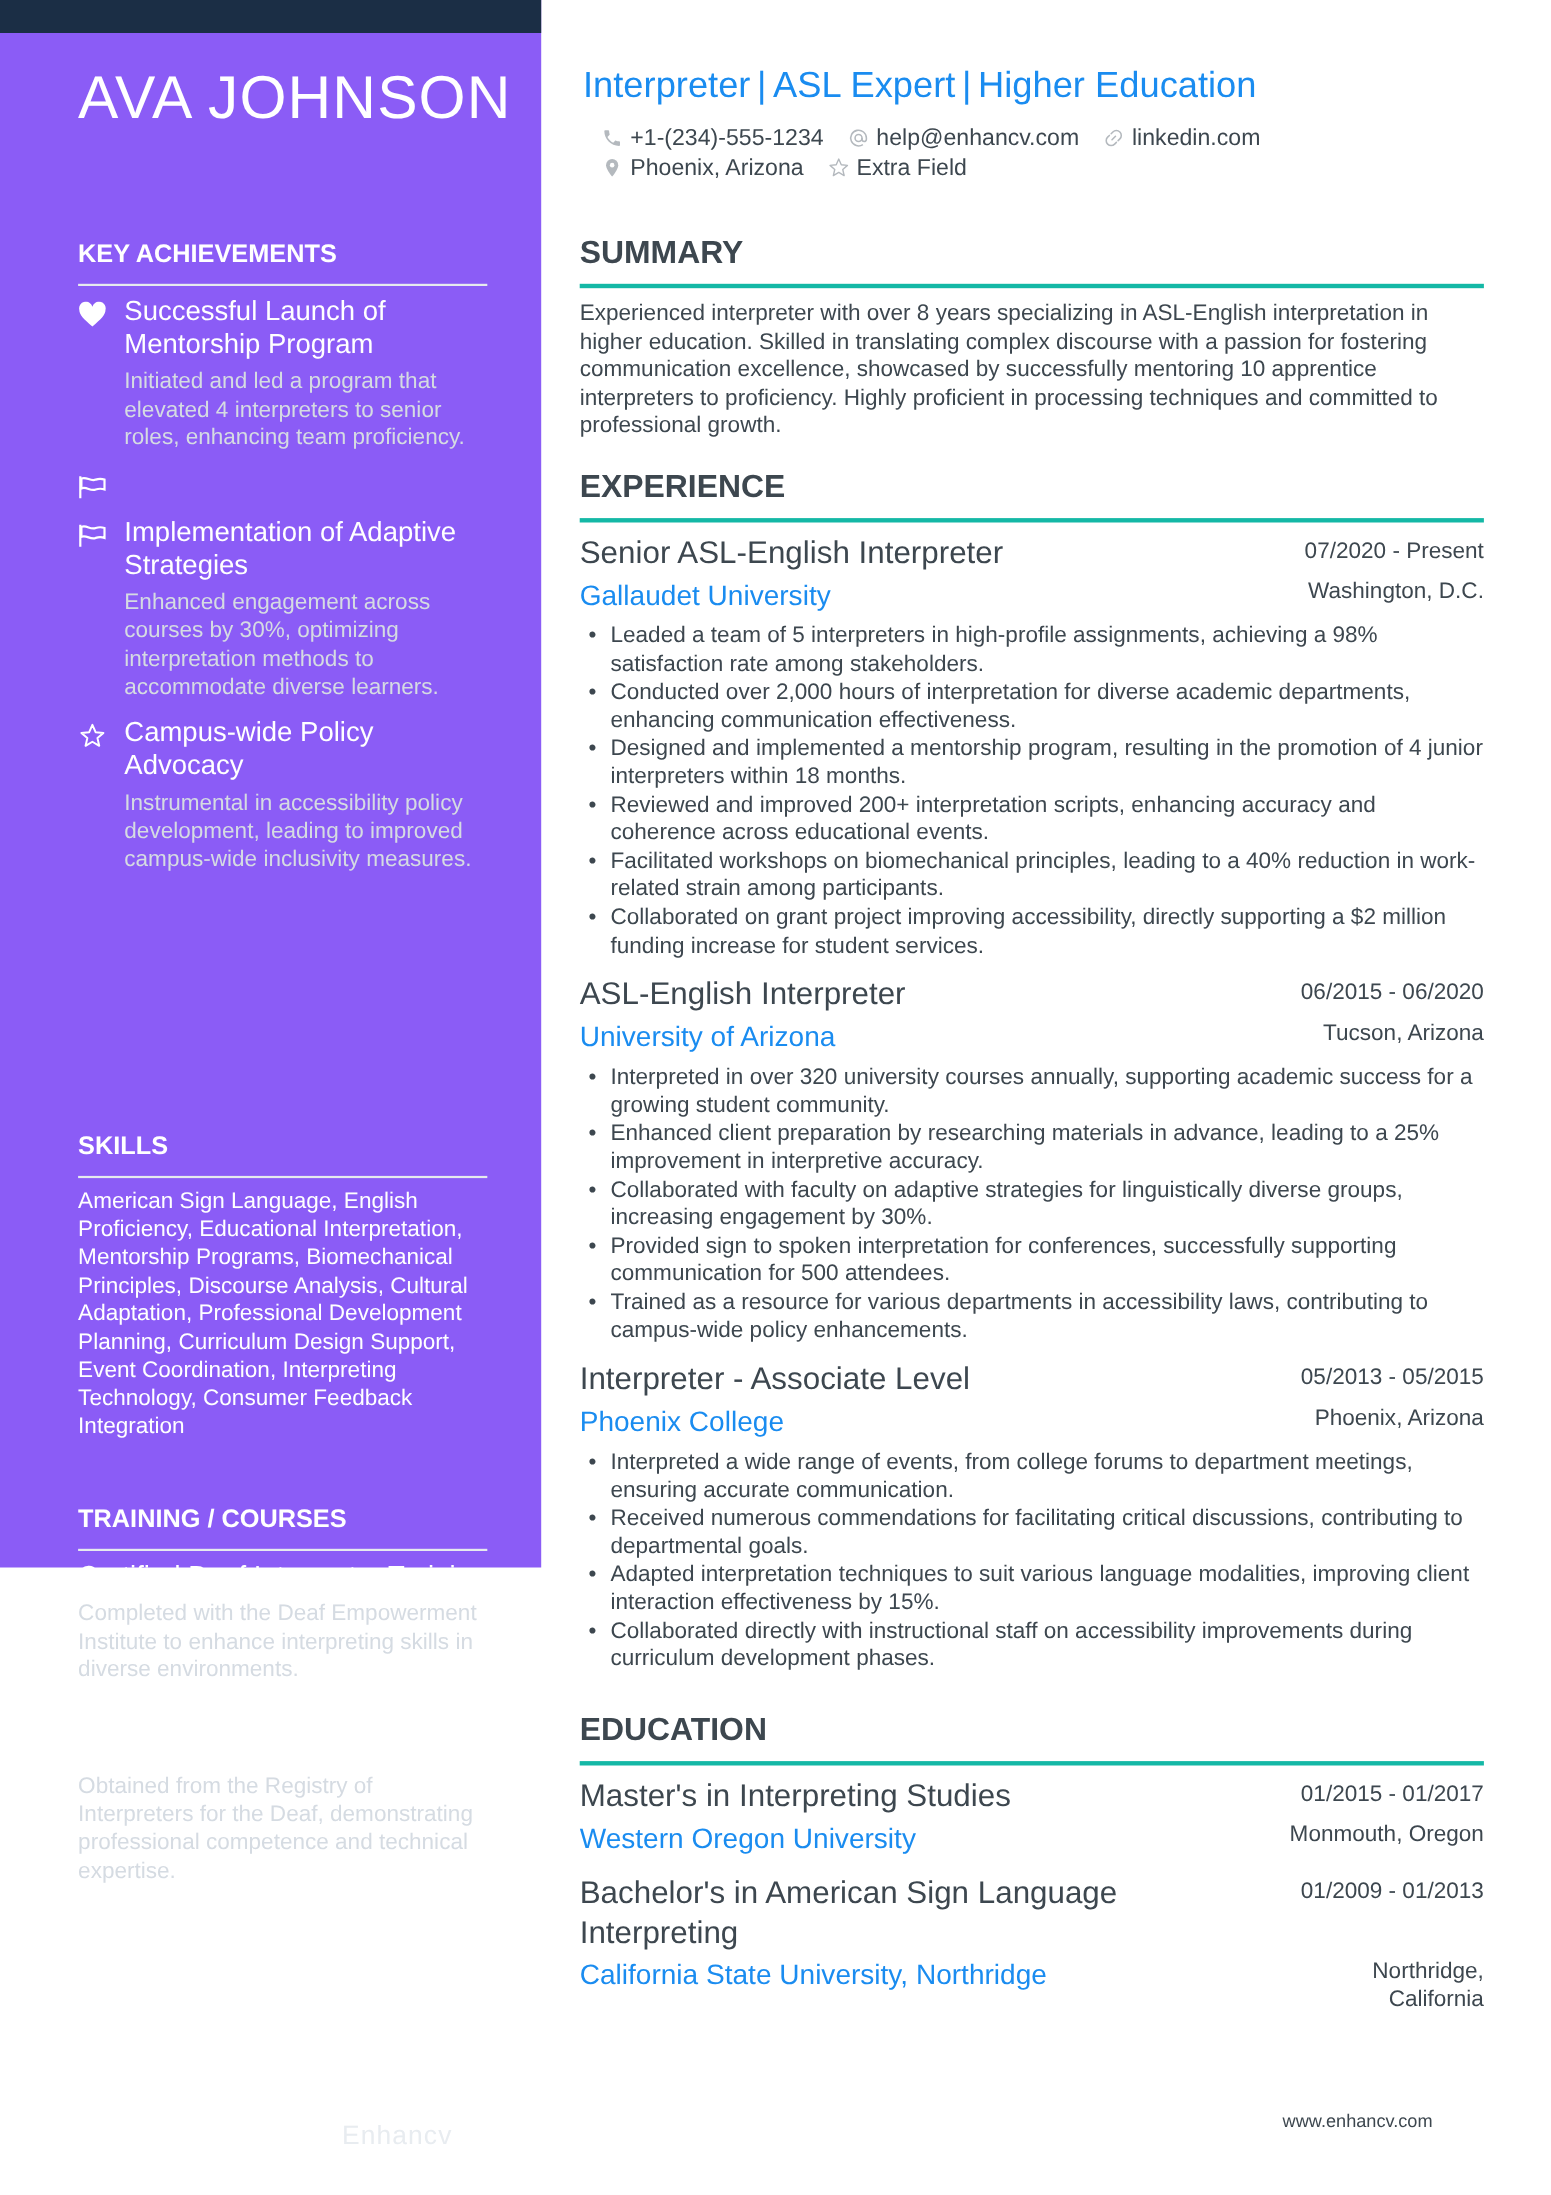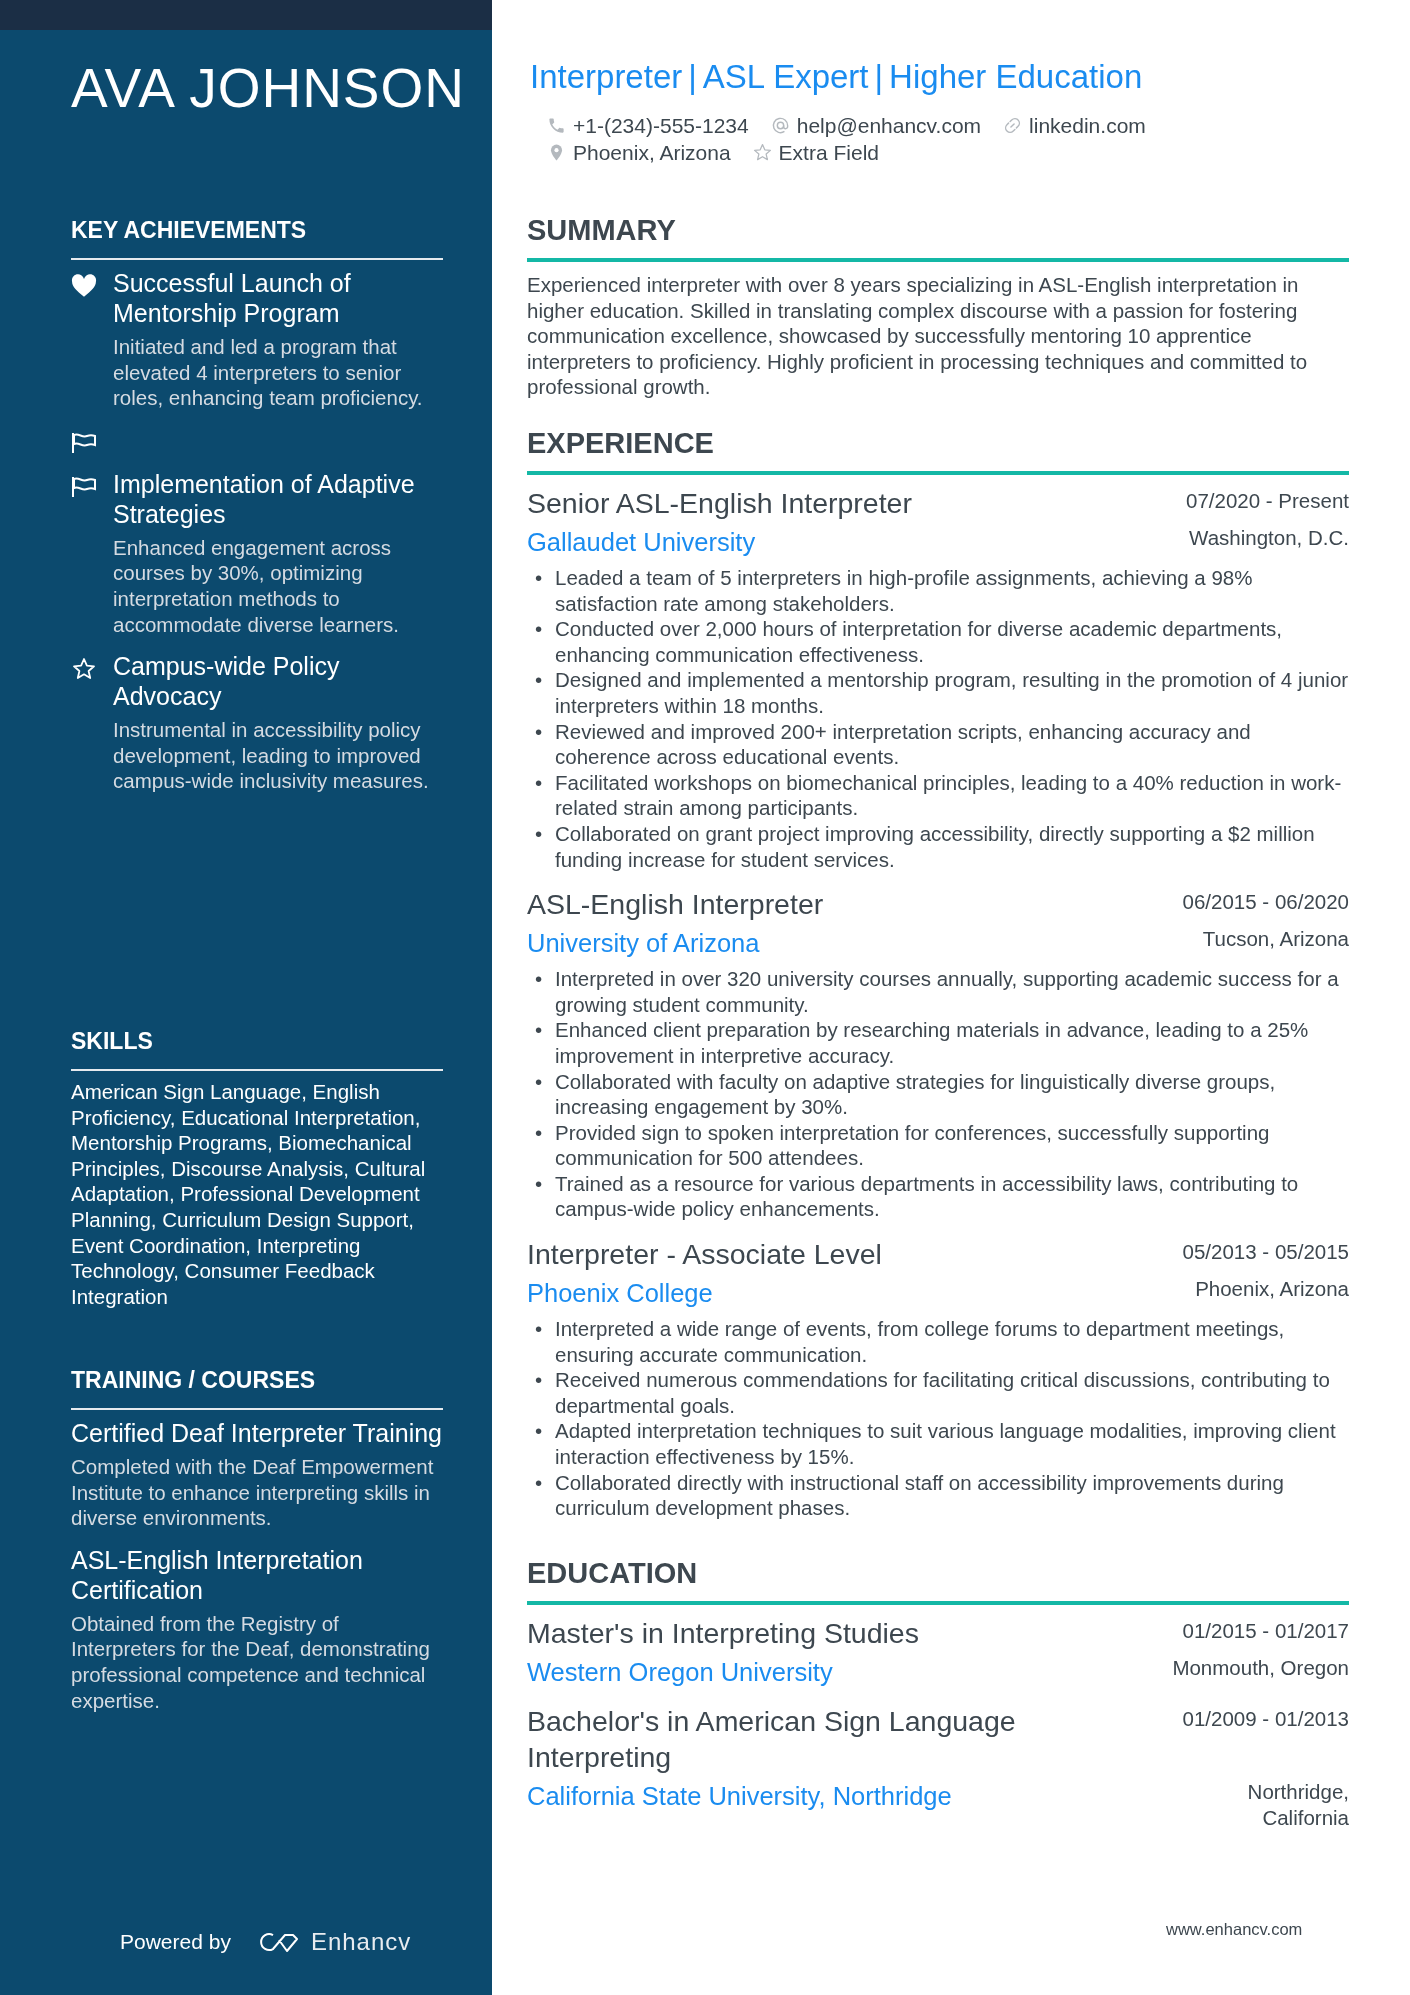--- a/index.html
+++ b/index.html
@@ -1,21 +1,21 @@
 <!DOCTYPE html>
 <html><head>
 <meta charset="utf-8">
 <style>
   * { box-sizing: border-box; margin: 0; padding: 0; }
   html, body { width: 1410px; height: 1995px; background: #ffffff; overflow: hidden; }
   body { font-family: "Liberation Sans", "DejaVu Sans", sans-serif; position: relative; }
 
   .sidebar {
-    position: absolute; left: 0; top: 0; width: 492px; height: 1995px;
-    background: #0c4a6e; color: #ffffff;
+    position: absolute; left: 0; top: 0; width: 492px; height: 1425px;
+    background: #8b5cf6; color: #ffffff;
   }
   .sidebar .topstrip { position: absolute; left: 0; top: 0; width: 492px; height: 30px; background: #1b2e45; }
   .name {
     position: absolute; left: 71px; top: 55px; font-size: 55px; letter-spacing: 1px;
     font-weight: 400; color: #ffffff; line-height: 66px; white-space: nowrap;
   }
   .side-section { position: absolute; left: 71px; width: 372px; }
   .side-heading {
     font-size: 23px; line-height: 36px; color: #ffffff; text-transform: uppercase;
     padding-bottom: 10px; border-bottom: 2px solid #e6eaee; margin-bottom: 8px;

